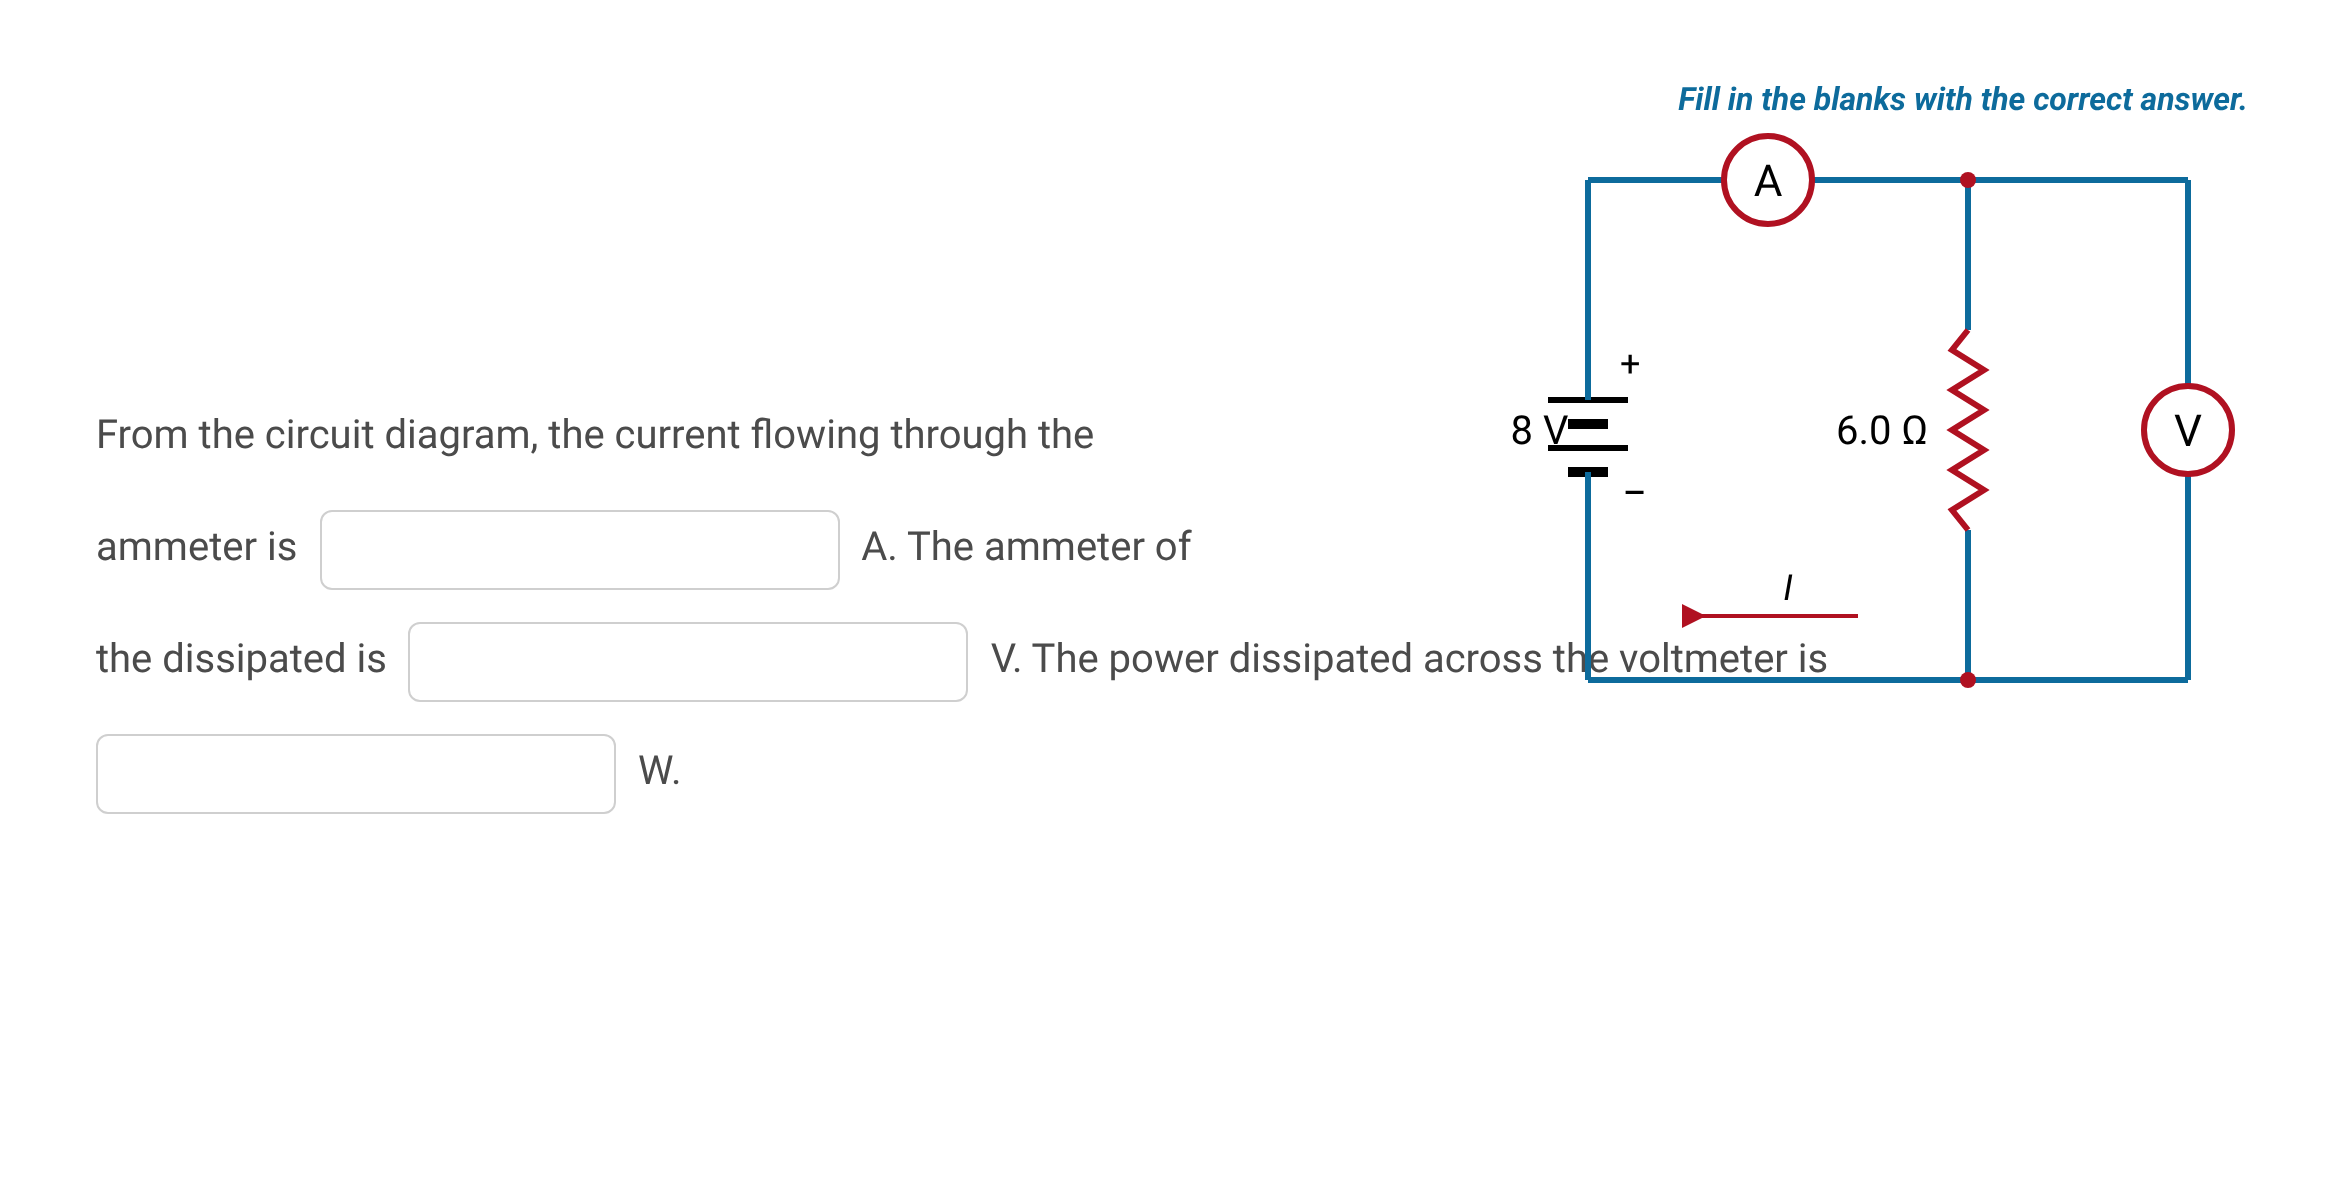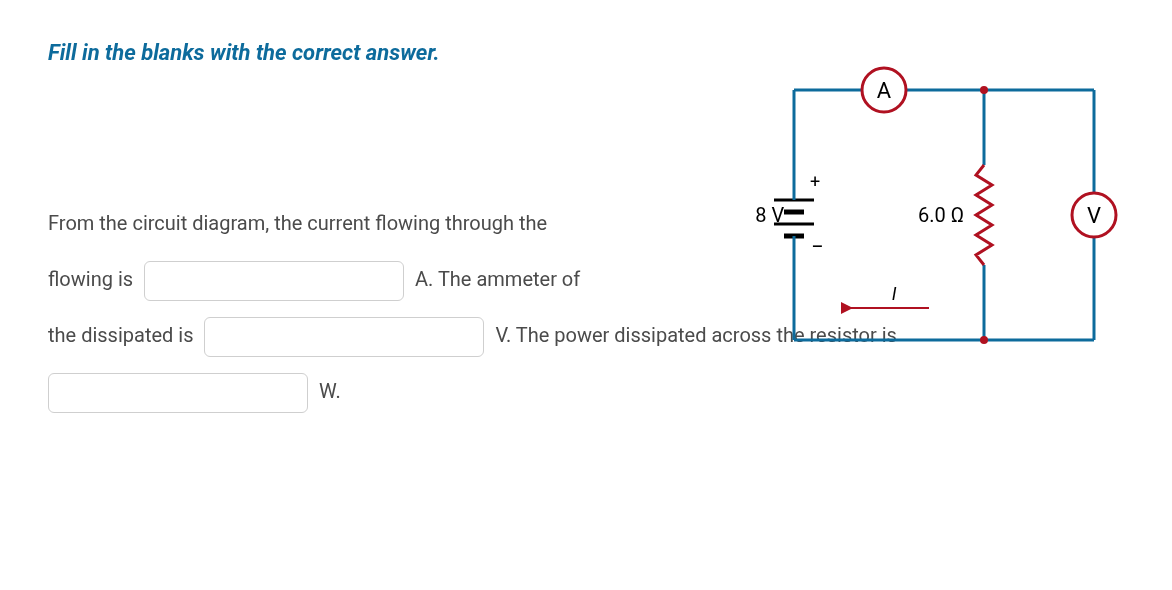--- a/index.html
+++ b/index.html
@@ -12,22 +12,23 @@
   }
   .wrap {
     position: relative;
     width: 1076px;
     height: 510px;
   }
   .instr {
     font-style: italic;
     font-weight: 700;
     color: #0d6b9c;
-    font-size: 22px;
+    font-size: 16px;
     margin-bottom: 60px;
+    text-align: right;
   }
   .flow {
     line-height: 2.8;
     width: 1000px;
   }
   .chunk { white-space: nowrap; margin-right: 0; }
   .blank {
     display: inline-block;
     vertical-align: middle;
     border: 1px solid #cfcfcf;
@@ -54,26 +55,26 @@
 <body>
 
 <div class="wrap">
 
   <div class="instr">Fill in the blanks with the correct answer.</div>
 
   <div style="height:70px"></div>
 
   <div class="flow">
     <span class="chunk">From the circuit diagram, the current flowing through the</span><br>
-    <span class="chunk">flowing is</span>
+    <span class="chunk">ammeter is</span>
     <span class="blank b-med"></span>
     <span class="chunk">A. The ammeter of</span><br>
     <span class="chunk">the dissipated is</span>
     <span class="blank b-big"></span>
-    <span class="chunk">V. The power dissipated across the resistor is</span><br>
+    <span class="chunk">V. The power dissipated across the voltmeter is</span><br>
     <span class="blank b-sm" style="margin-left:0"></span>
     <span class="chunk">W.</span>
   </div>
 
   <div class="circuit">
     <svg width="370" height="320" viewBox="0 0 370 320">
       <defs>
         <marker id="arrow" markerWidth="10" markerHeight="10" refX="2" refY="3" orient="auto">
           <path d="M6,0 L0,3 L6,6 Z" fill="#b01121"></path>
         </marker>

